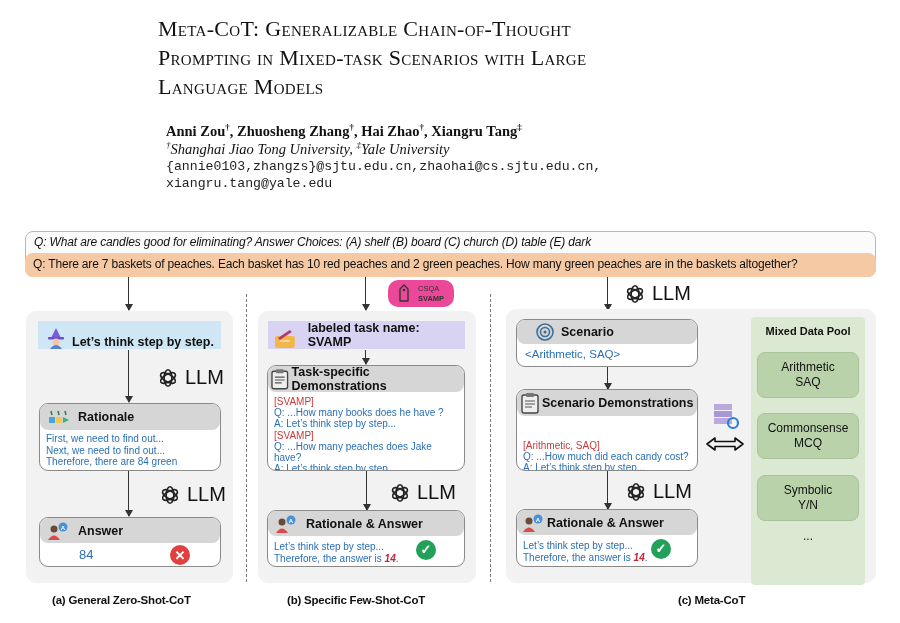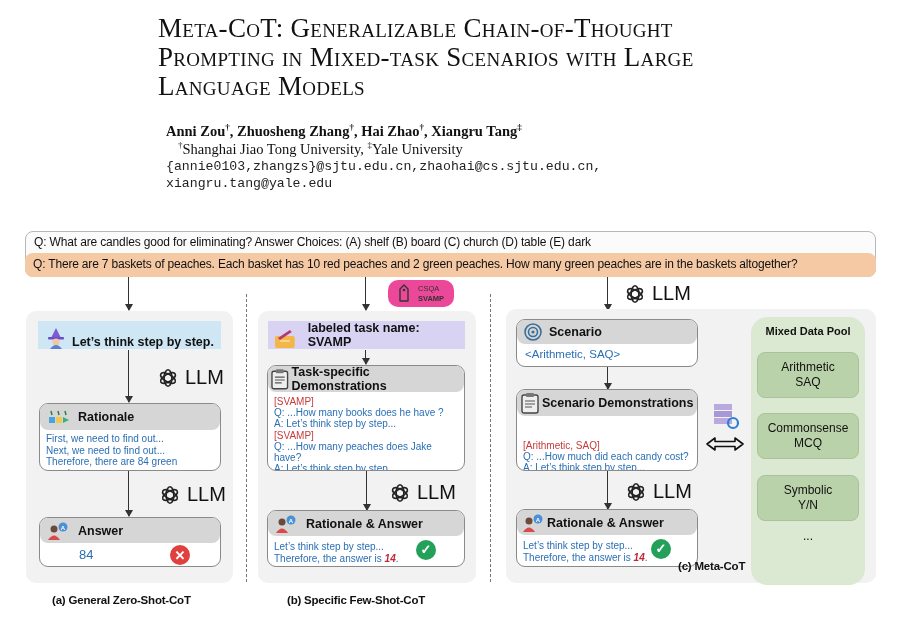--- a/index.html
+++ b/index.html
@@ -1,29 +1,29 @@
 <!DOCTYPE html>
 <html><head>
 <meta charset="utf-8">
 <style>
   * { box-sizing: border-box; margin: 0; padding: 0; }
   html, body { width: 900px; height: 623px; background: #ffffff; overflow: hidden; }
   body { position: relative; font-family: "Liberation Sans", sans-serif; color: #111; }
 
   .title { position: absolute; left: 158px; top: 14px; width: 600px;
-    font-family: "Liberation Serif", serif; font-size: 27px; line-height: 29px; letter-spacing: 0.3px; color:#111; }
+    font-family: "Liberation Serif", serif; font-size: 22px; line-height: 29px; letter-spacing: 0.3px; color:#111; }
   .title .line { white-space: nowrap; display:block; font-variant: small-caps; }
 
   .authors { position: absolute; left: 166px; top: 122px; font-family: "Liberation Serif", serif; font-size: 14.5px; font-weight: bold; white-space: nowrap; }
-  .affil { position: absolute; left: 178px; top: 140px; font-family: "Liberation Serif", serif; font-size: 14.5px; white-space: nowrap; }
+  .affil { position: absolute; left: 166px; top: 140px; font-family: "Liberation Serif", serif; font-size: 14.5px; white-space: nowrap; font-style: italic; }
   .email { position: absolute; left: 166px; font-family: "Liberation Mono", monospace; font-size: 13.2px; white-space: nowrap; color:#222; }
   sup { font-size: 9px; }
 
   .qbox { position: absolute; left: 25px; top: 231px; width: 851px; height: 46px; border: 1.2px solid #b8b8b8; border-radius: 8px; background: #fbfbfb; }
-  .q1 { position: absolute; left: 8px; top: 3px; font-size: 12px; white-space: nowrap; color: #111; letter-spacing: -0.15px; }
+  .q1 { position: absolute; left: 8px; top: 3px; font-size: 12px; white-space: nowrap; color: #111; letter-spacing: -0.15px; font-style: italic; }
   .q2 { position: absolute; left: -1px; top: 21px; width: 851px; height: 24px; background: #f6c9a5; border-radius: 8px; font-size: 12px; padding: 4px 8px; white-space: nowrap; color: #111; letter-spacing: -0.18px; }
 
   .arrow-v { position: absolute; width: 1.3px; background: #333; }
   .arrow-v::after { content: ""; position: absolute; left: -3.5px; bottom: -1px; border-left: 4px solid transparent; border-right: 4px solid transparent; border-top: 7px solid #333; }
 
   .panel { position: absolute; background: #f2f2f3; border-radius: 10px; }
   .divider { position: absolute; width: 0; border-left: 1.6px dashed #777; }
 
   .pill { position: absolute; border-radius: 0; display: flex; align-items: flex-end; font-weight: bold; font-size: 12.5px; color:#111; }
   .card { position: absolute; border: 1.3px solid #8a8a8a; border-radius: 9px; background: #fff; overflow: hidden; }
@@ -31,21 +31,21 @@
   .card-body { padding: 4px 6px; font-size: 10px; line-height: 11.6px; }
   .blue { color: #2a6fb5; }
   .red { color: #c83a3a; }
   .ans-num { color: #c0283a; font-style: italic; font-weight: bold; }
 
   .llm { position: absolute; display: flex; align-items: center; gap: 6px; font-size: 20px; color:#111; }
   .llm svg { width: 22px; height: 22px; }
 
   .caption { position: absolute; font-size: 11.5px; font-weight: bold; white-space: nowrap; color:#111; letter-spacing: -0.2px; }
 
-  .pool { position: absolute; left: 751px; top: 317px; width: 114px; height: 268px; background: #dce9d2; border-radius: 16px; }
+  .pool { position: absolute; left: 751px; top: 317px; width: 114px; height: 268px; background: #dce9d2; border-radius: 4px; }
   .pool-title { position: absolute; left: 0; width: 100%; top: 8px; text-align: center; font-weight: bold; font-size: 11px; color:#111; }
   .pool-item { position: absolute; left: 6px; width: 102px; height: 46px; background: #b9d2aa; border: 1px solid #a8c39a; border-radius: 8px; text-align: center; font-size: 12px; line-height: 15px; padding-top: 7px; color:#111; }
 
   .tag { position: absolute; left: 388px; top: 280px; width: 66px; height: 27px; background: #ec4899; border-radius: 10px; }
   .tag .t1, .tag .t2 { position: absolute; left: 30px; font-size: 7.5px; color:#333; }
   .tag .t1 { top: 4px; } .tag .t2 { top: 14px; font-weight: bold; }
 
   .status { position: absolute; width: 20px; height: 20px; border-radius: 50%; display:flex; align-items:center; justify-content:center; color:#fff; font-weight:bold; font-size: 13px; }
 </style>
 </head>
@@ -224,21 +224,21 @@
   </div>
   <div class="card-body blue" style="position:relative; padding-top:5px;">
     <div>Let’s think step by step...</div>
     <div><span>Therefore, the answer is </span><span class="ans-num">14</span><span>.</span></div>
     <div class="status" style="left:148px; top:4px; background:#23a05a;">✓</div>
   </div>
 </div>
 <div class="caption" style="left:287px; top:594px;">(b) Specific Few-Shot-CoT</div>
 
 <div class="card" style="left:516px; top:319px; width:182px; height:48px;">
-  <div class="card-head" style="height:24px; padding-left:6px;">
+  <div class="card-head" style="height:24px; padding-left:18px;">
     <svg style="margin-right:6px" width="20" height="20" viewBox="0 0 20 20">
       <circle cx="10" cy="10" r="8" fill="none" stroke="#3a6f99" stroke-width="1.6"></circle>
         <circle cx="10" cy="10" r="4.5" fill="none" stroke="#3a6f99" stroke-width="1.6"></circle>
         <circle cx="10" cy="10" r="1.6" fill="#3a6f99"></circle>
     </svg>
     <span>Scenario</span>
   </div>
   <div class="blue" style="padding:4px 0 0 8px; font-size:11.5px;">&lt;Arithmetic, SAQ&gt;</div>
 </div>
 <div class="arrow-v" style="left:607px; top:367px; height:22px;"></div>
@@ -281,21 +281,21 @@
         <text x="15" y="7.5" font-size="6" text-anchor="middle" fill="#fff" font-family="Liberation Sans, sans-serif">A</text>
     </svg>
     <span>Rationale &amp; Answer</span>
   </div>
   <div class="card-body blue" style="position:relative; padding-top:5px;">
     <div>Let’s think step by step...</div>
     <div><span>Therefore, the answer is </span><span class="ans-num">14</span><span>.</span></div>
     <div class="status" style="left:134px; top:4px; background:#23a05a;">✓</div>
   </div>
 </div>
-<div class="caption" style="left:641px; top:560px;padding-left:37px;">(c) Meta-CoT</div>
+<div class="caption" style="left:641px; top:594px;padding-left:37px;">(c) Meta-CoT</div>
 
 <svg style="position:absolute; left:712px; top:402px;" width="28" height="28" viewBox="0 0 28 28">
   <rect x="2" y="2" width="18" height="6" fill="#b9a9df"></rect>
     <rect x="2" y="9" width="18" height="6" fill="#a797d6"></rect>
     <rect x="2" y="16" width="18" height="6" fill="#b9a9df"></rect>
   <circle cx="21" cy="21" r="5" fill="none" stroke="#2f7fd6" stroke-width="2.2"></circle>
 </svg>
 <svg style="position:absolute; left:705px; top:436px;" width="40" height="16" viewBox="0 0 40 16">
   <path d="M2 8 L10 2 L10 5.5 L30 5.5 L30 2 L38 8 L30 14 L30 10.5 L10 10.5 L10 14 Z" fill="none" stroke="#111" stroke-width="1.6" stroke-linejoin="round"></path>
 </svg>

